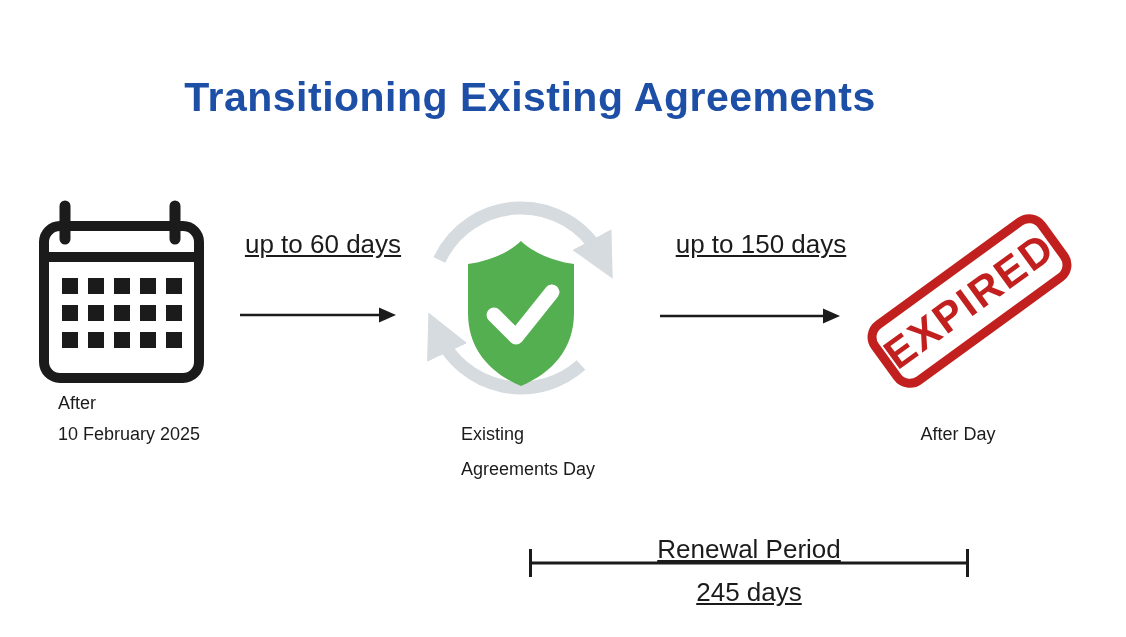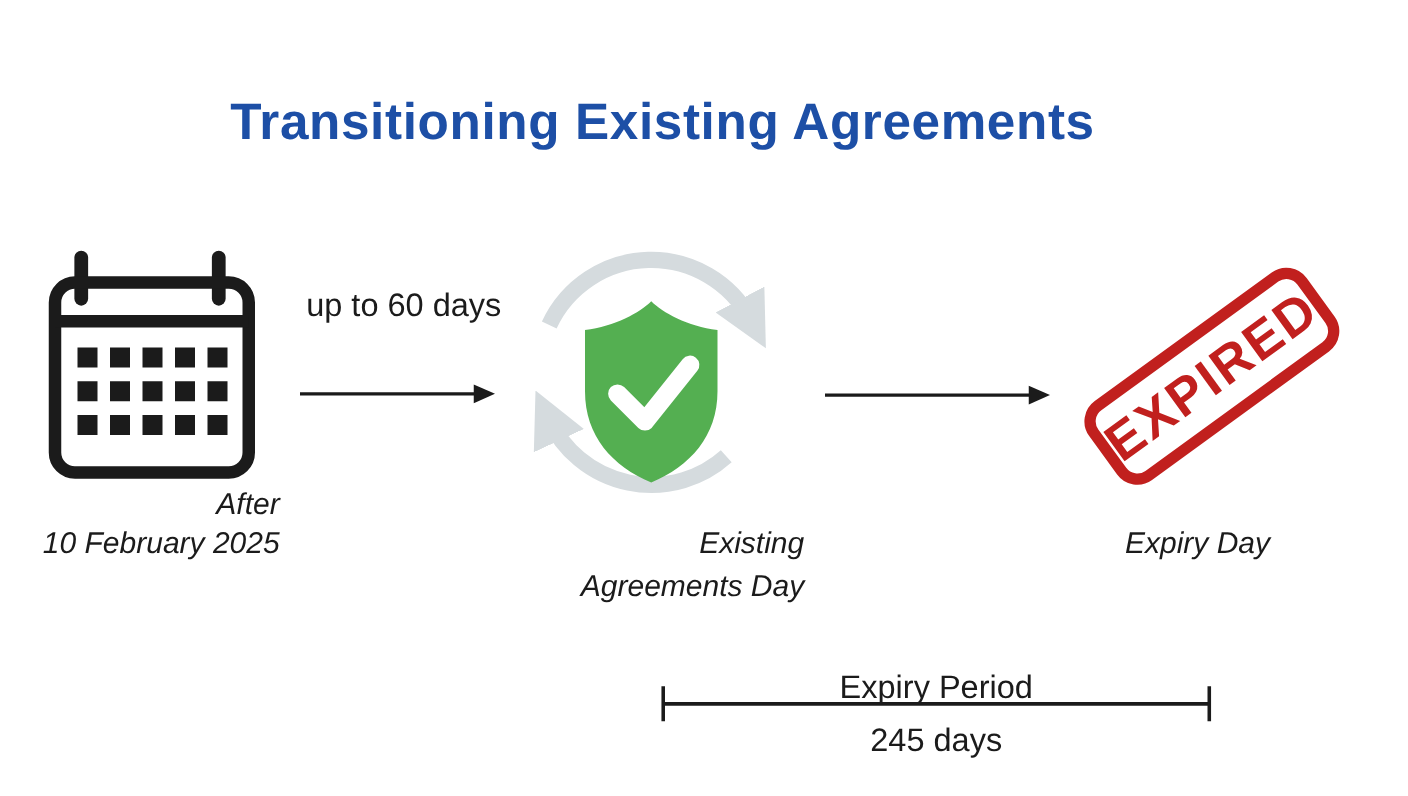--- a/index.html
+++ b/index.html
@@ -14,25 +14,25 @@
   }
   .abs{position:absolute;}
   .centerx{transform:translateX(-50%);}
   #title{
     left:530px;top:28px;
     font-size:41px;font-weight:700;letter-spacing:.5px;
     color:var(--title-blue,#1d4fa6);
     white-space:nowrap;
   }
   .caption{
-    text-align:right;font-size:24px;line-height:35px;white-space:nowrap;font-style:italic;
+    text-align:left;font-size:18px;line-height:35px;white-space:nowrap;
   }
   .caption.cal{line-height:31px;}
   .arrow-label{
-    text-align:left;font-size:26px;line-height:34px;white-space:nowrap;
+    text-align:left;font-size:26px;line-height:34px;white-space:nowrap;text-decoration:underline;
   }
   #stamp{
     left:862px;top:216px;width:215px;height:78px;
     transform:rotate(-36deg);
     border:9px solid var(--stamp-red,#c1201e);
     border-radius:20px;
     box-sizing:border-box;
     display:flex;align-items:center;justify-content:center;
     background:transparent;
   }
@@ -98,42 +98,43 @@
         </marker>
       </defs>
       <g stroke="var(--renewal-gray,#d5dbde)" stroke-width="13" fill="none">
         <path d="M23.4,67 A90,90 0 0 1 184.5,62.7" marker-end="url(#ah)"></path>
         <path d="M165,172 A90,90 0 0 1 23.4,143" marker-end="url(#ah)"></path>
       </g>
       <path d="M105,48 C96,57 76,68 52,71 L52,120 C52,156 74,180 105,193 C136,180 158,156 158,120 L158,71 C134,68 114,57 105,48 Z" fill="var(--shield-green,#54af51)"></path>
       <path d="M78,122 L100,144 L136,99" fill="none" stroke="var(--check-white,#ffffff)" stroke-width="15" stroke-linecap="round" stroke-linejoin="round"></path>
     </svg>
   </div>
-  <div class="abs centerx caption" style="left:554px;top:371px;">
+  <div class="abs centerx caption" style="left:528px;top:371px;">
     <div>Existing</div>
     <div>Agreements Day</div>
   </div>
 
   <div class="abs centerx arrow-label" style="left:761px;top:181px;">
+    <div>up to 150 days</div>
   </div>
   <div class="abs" style="left:660px;top:259px;">
     <svg width="180" height="22" viewBox="0 0 180 22">
       <line x1="0" y1="11" x2="165" y2="11" stroke="var(--ink-black,#1b1b1b)" stroke-width="2.6"></line>
       <path d="M163,3.5 L180,11 L163,18.5 Z" fill="var(--ink-black,#1b1b1b)"></path>
     </svg>
   </div>
 
   <div id="stamp" class="abs">
     <span class="stamp-text">EXPIRED</span>
   </div>
   <div class="abs centerx caption" style="left:958px;top:371px;">
-    <div>Expiry Day</div>
+    <div>After Day</div>
   </div>
 
-  <div class="abs centerx arrow-label" style="left:749px;top:486px;">Expiry Period</div>
+  <div class="abs centerx arrow-label" style="left:749px;top:486px;">Renewal Period</div>
   <div class="abs" style="left:529px;top:501px;">
     <svg width="440" height="32" viewBox="0 0 440 32">
       <g stroke="var(--ink-black,#1b1b1b)" stroke-width="3">
         <line x1="1.5" y1="16" x2="438.5" y2="16"></line>
         <line x1="1.5" y1="2" x2="1.5" y2="30"></line>
         <line x1="438.5" y1="2" x2="438.5" y2="30"></line>
       </g>
     </svg>
   </div>
   <div class="abs centerx arrow-label" style="left:749px;top:529px;">245 days</div>

